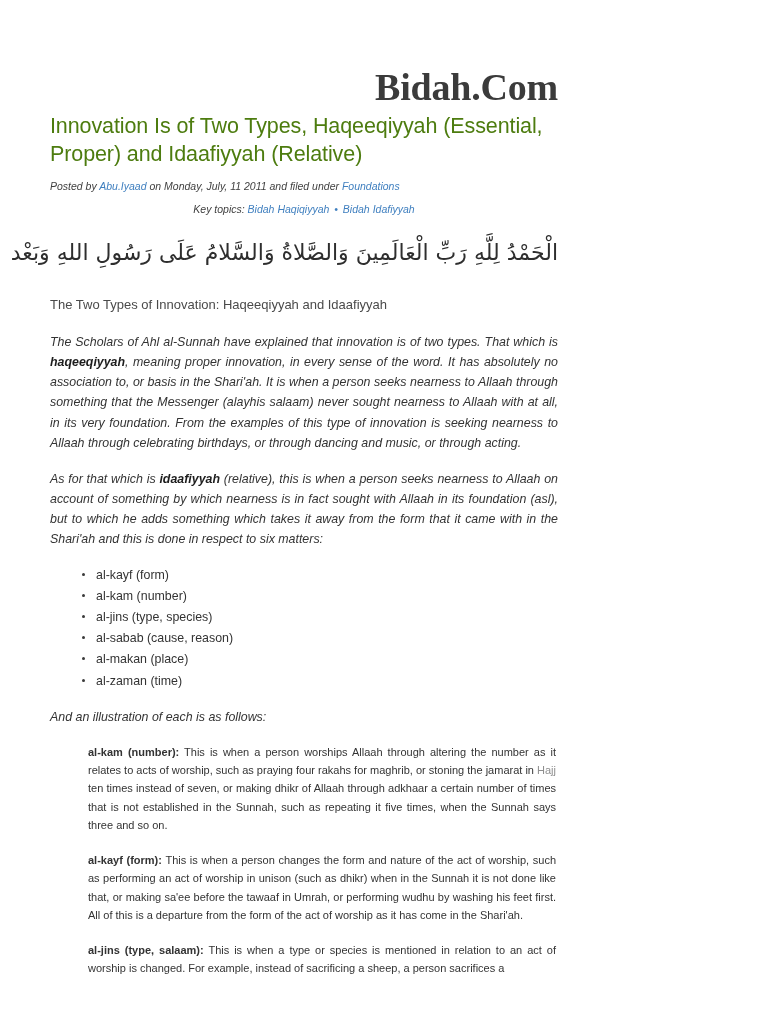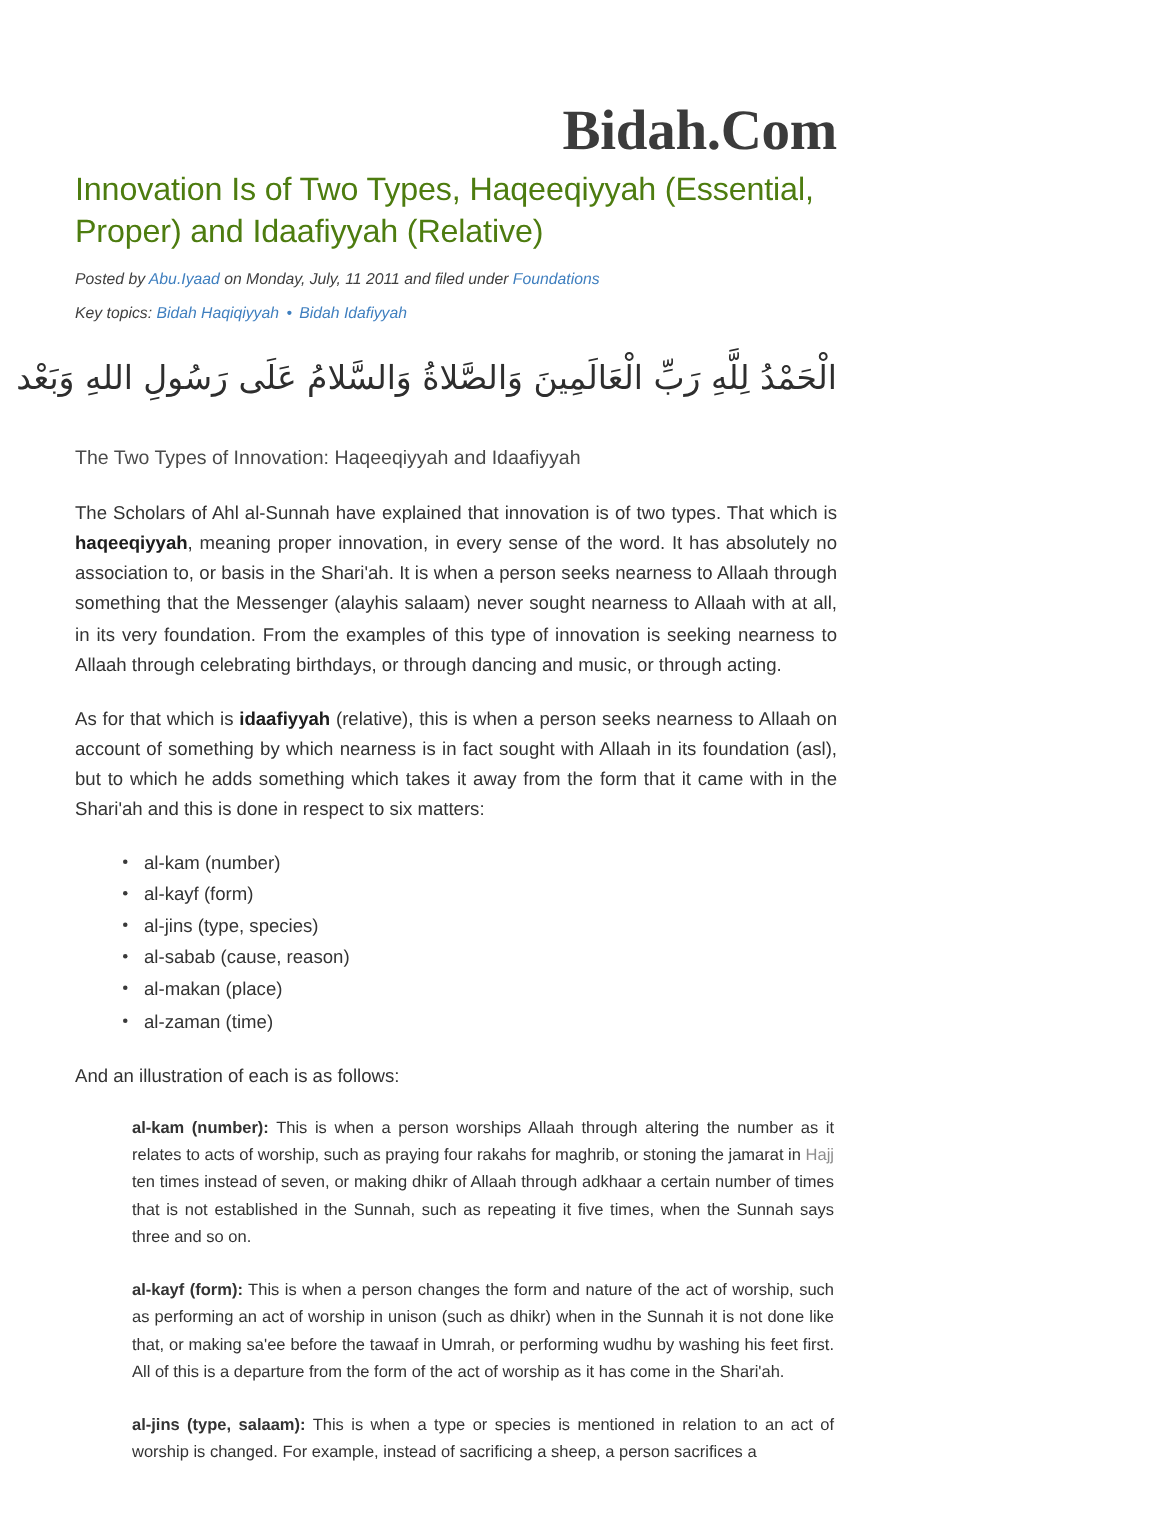--- a/index.html
+++ b/index.html
@@ -55,20 +55,21 @@
   
   .meta-line {
     font-size: 10.5px;
     line-height: 1.55;
     color: #3f3f3f;
     margin: 0 0 7px 0;
     font-style: italic;
   }
   .meta-line.topics {
     margin-bottom: 16px;
+    text-align: center;
   }
   a.lnk, .lnk {
     color: #3f7fbf;
     text-decoration: none;
   }
   .bullet-sep {
     color: #3f7fbf;
     padding: 0 2px;
   }
 
@@ -93,20 +94,21 @@
     line-height: 1.4;
   }
 
   
   p.body {
     font-size: 12.4px;
     line-height: 1.62;
     color: #333333;
     text-align: justify;
     margin: 0 0 16px 0;
+    font-style: italic;
   }
   p.body b, .bold {
     font-weight: 700;
     color: #1d1d1d;
   }
   .soft-link {
     color: #8e8e8e;
   }
 
   
@@ -176,22 +178,22 @@
 
   <p class="body">
     <span>The Scholars of Ahl al-Sunnah have explained that innovation is of two types. That which is </span><b>haqeeqiyyah</b><span>, meaning proper innovation, in every sense of the word. It has absolutely no association to, or basis in the Shari'ah. It is when a person seeks nearness to Allaah through something that the Messenger (alayhis salaam) never sought nearness to Allaah with at all, in its very foundation. From the examples of this type of innovation is seeking nearness to Allaah through celebrating birthdays, or through dancing and music, or through acting.</span>
   </p>
 
   <p class="body">
     <span>As for that which is </span><b>idaafiyyah</b><span> (relative), this is when a person seeks nearness to Allaah on account of something by which nearness is in fact sought with Allaah in its foundation (asl), but to which he adds something which takes it away from the form that it came with in the Shari'ah and this is done in respect to six matters:</span>
   </p>
 
   <ul class="matters">
+    <li><span>al-kayf (form)</span></li>
     <li><span>al-kam (number)</span></li>
-    <li><span>al-kayf (form)</span></li>
     <li><span>al-jins (type, species)</span></li>
     <li><span>al-sabab (cause, reason)</span></li>
     <li><span>al-makan (place)</span></li>
     <li><span>al-zaman (time)</span></li>
   </ul>
 
   <p class="body">
     <span>And an illustration of each is as follows:</span>
   </p>
 

